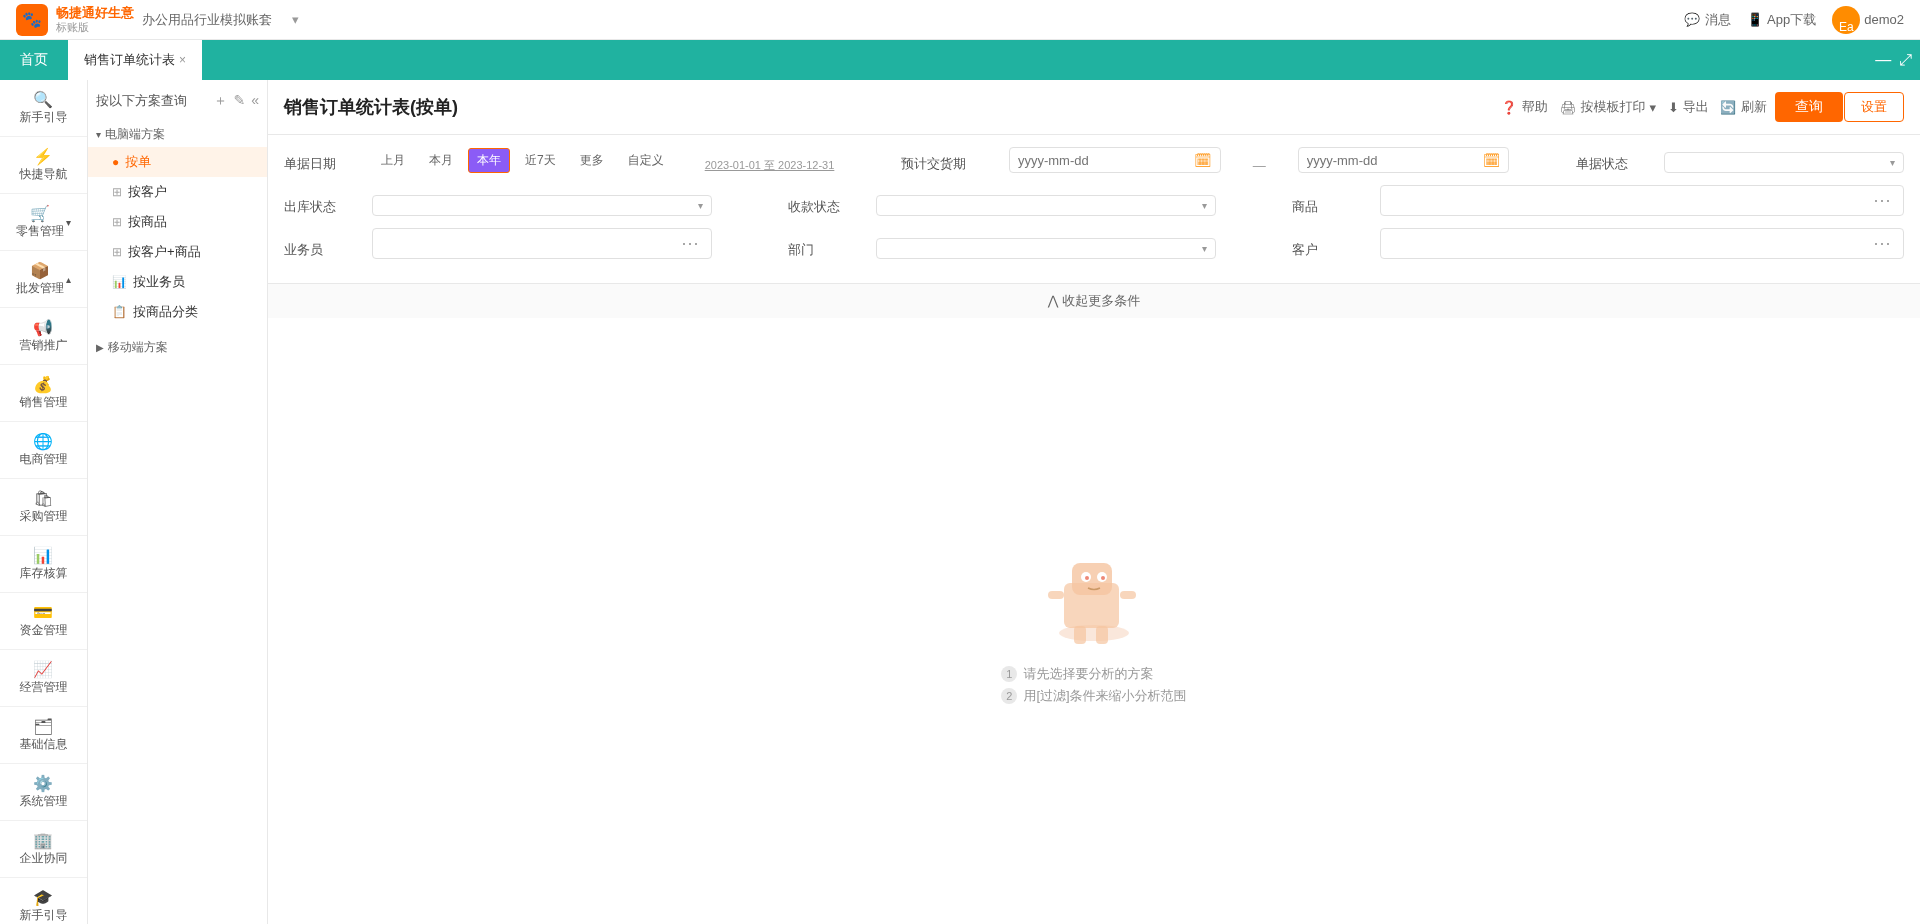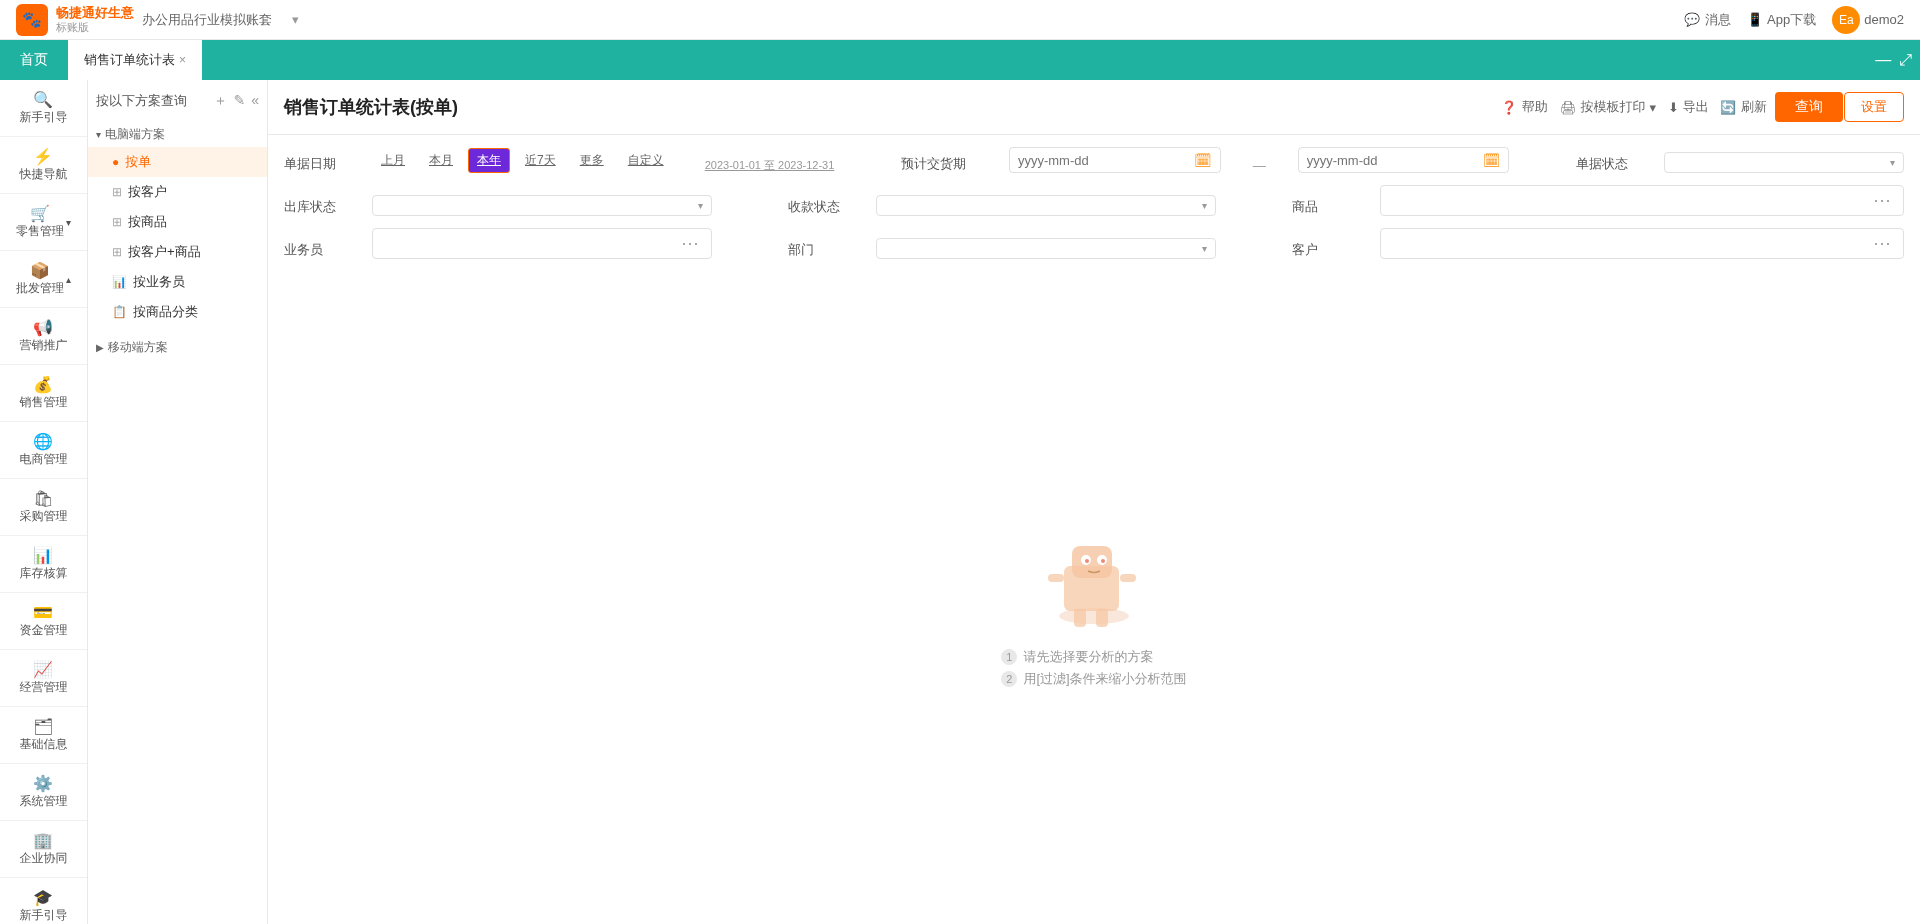--- a/index.html
+++ b/index.html
@@ -20,21 +20,21 @@
       width: 32px; height: 32px;
       background: #ff6600;
       border-radius: 6px;
       display: flex; align-items: center; justify-content: center;
       color: white; font-size: 16px;
     }
     .breadcrumb-area { display: flex; align-items: center; gap: 20px; color: #666; font-size: 13px; }
     .breadcrumb-drop { cursor: pointer; color: #999; }
     .top-bar-right { display: flex; align-items: center; gap: 16px; }
     .top-bar-action { display: flex; align-items: center; gap: 4px; color: #666; font-size: 13px; cursor: pointer; }
-    .avatar { width: 28px; height: 28px; border-radius: 50%; background: #ff8c00; display: flex; align-items: center; justify-content: center; color: white; font-size: 12px; }
+    .avatar { width: 28px; height: 28px; border-radius: 50%; background: #ff8c00; display: flex; align-items: flex-end; justify-content: center; color: white; font-size: 12px; }
 
     
     .tab-bar {
       height: 40px;
       background: #20b2a0;
       display: flex;
       align-items: center;
       padding: 0 0 0 0;
     }
     .tab-home {
@@ -175,24 +175,23 @@
       gap: 28px;
       margin-bottom: 12px;
     }
     .filter-label { color: #555; font-size: 13px; white-space: nowrap; min-width: 60px; }
     .filter-date-group { display: flex; align-items: center; gap: 6px; }
     .date-btn {
       padding: 3px 8px; border-radius: 3px;
       font-size: 12px; cursor: pointer;
       border: 1px solid transparent;
       color: #666;
-      text-decoration: underline;
     }
     .date-btn.active {
-      background: #6d28d9; color: white;
+      background: #8b5cf6; color: white;
       border-color: #ff6600;
     }
     .date-range { font-size: 11px; color: #999; text-decoration: underline; }
     .filter-input-wrap {
       position: relative;
       display: flex;
       align-items: center;
       border: 1px solid #e0e0e0;
       border-radius: 4px;
       padding: 4px 8px;
@@ -539,20 +538,24 @@
           </div>
           <div style="flex:0 0 20px;"></div>
           <span class="filter-section-label">客户</span>
           <div class="filter-select-wrap" style="flex:1;">
             <span class="select-text"></span>
             <span class="filter-more-btn">···</span>
           </div>
         </div>
       </div>
 
+      <div class="collapse-bar">
+        <span>⋀</span>
+        <span>收起更多条件</span>
+      </div>
 
       <div class="empty-state">
 
         <div class="empty-illustration">
           <svg width="120" height="120" viewBox="0 0 120 120">
 
             <ellipse cx="60" cy="100" rx="35" ry="8" fill="#f5d0b8" opacity="0.5"></ellipse>
 
             <rect x="30" y="50" width="55" height="45" rx="6" fill="#f5c4a0" opacity="0.7"></rect>
 

